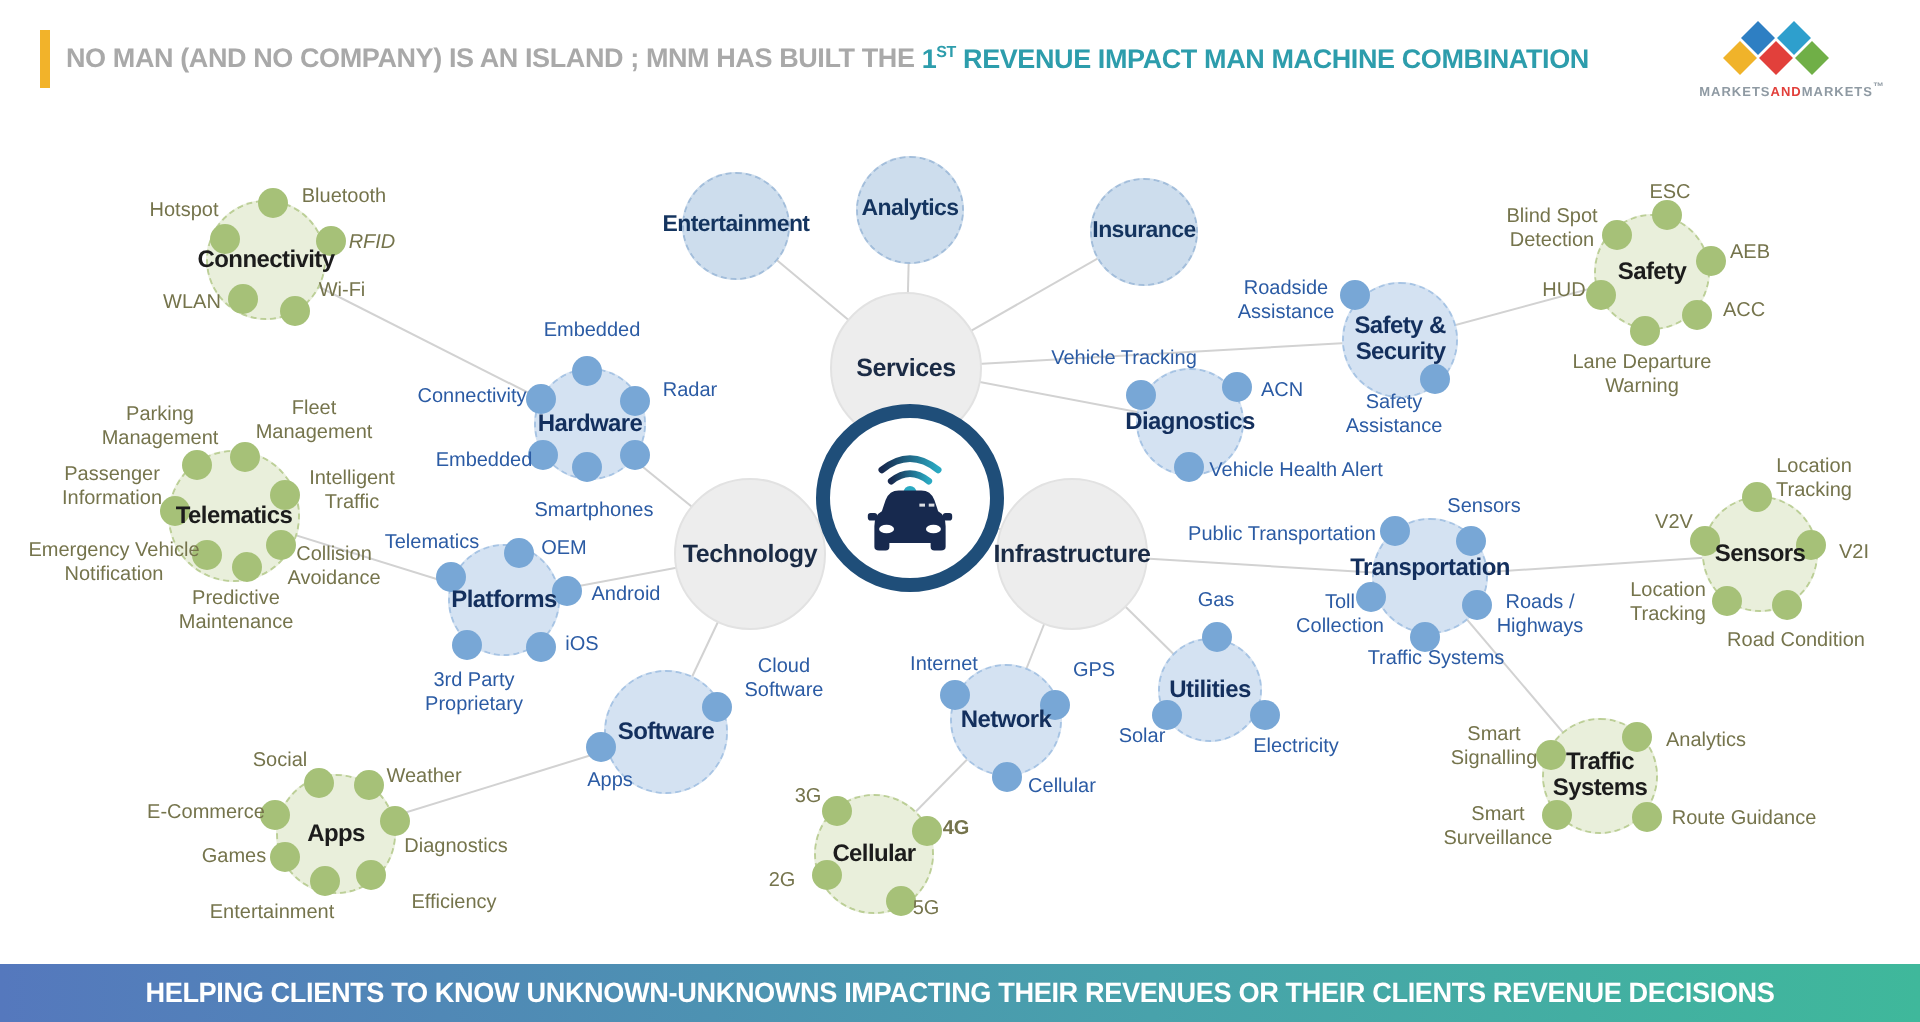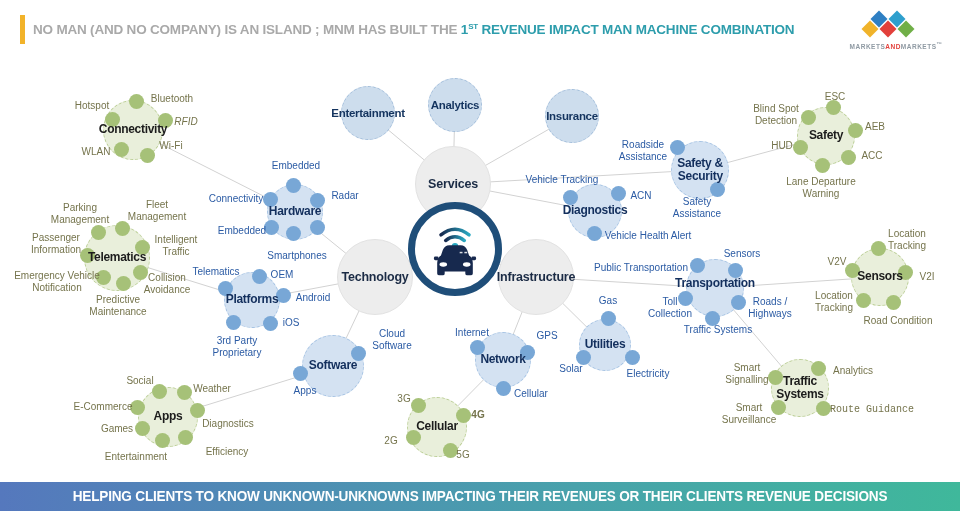--- a/index.html
+++ b/index.html
@@ -214,21 +214,21 @@
     <div class="nlabel sat sat-green" style="left: 834px; top: 302px;">Location
 Tracking</div>
     <div class="nlabel sat sat-green" style="left: 898px; top: 321px;">Road Condition</div>
     <div class="nlabel cluster-name cn-green" style="left: 800px; top: 388px;">Traffic
 Systems</div>
     <div class="nlabel sat sat-green" style="left: 747px; top: 374px;">Smart
 Signalling</div>
     <div class="nlabel sat sat-green" style="left: 853px; top: 371px;">Analytics</div>
     <div class="nlabel sat sat-green" style="left: 749px; top: 414px;">Smart
 Surveillance</div>
-    <div class="nlabel sat sat-green" style="left: 872px; top: 410px; font-family: Liberation Mono, monospace;">Route Guidance</div>
+    <div class="nlabel sat sat-green" style="left: 872px; top: 410px;">Route Guidance</div>
     <div class="nlabel cluster-name cn-blue" style="left: 295px; top: 212px;">Hardware</div>
     <div class="nlabel sat sat-blue" style="left: 296px; top: 166px;">Embedded</div>
     <div class="nlabel sat sat-blue" style="left: 236px; top: 199px;">Connectivity</div>
     <div class="nlabel sat sat-blue" style="left: 345px; top: 196px;">Radar</div>
     <div class="nlabel sat sat-blue" style="left: 242px; top: 231px;">Embedded</div>
     <div class="nlabel sat sat-blue" style="left: 297px; top: 256px;">Smartphones</div>
     <div class="nlabel cluster-name cn-blue" style="left: 252px; top: 300px;">Platforms</div>
     <div class="nlabel sat sat-blue" style="left: 216px; top: 272px;">Telematics</div>
     <div class="nlabel sat sat-blue" style="left: 282px; top: 275px;">OEM</div>
     <div class="nlabel sat sat-blue" style="left: 313px; top: 298px;">Android</div>

